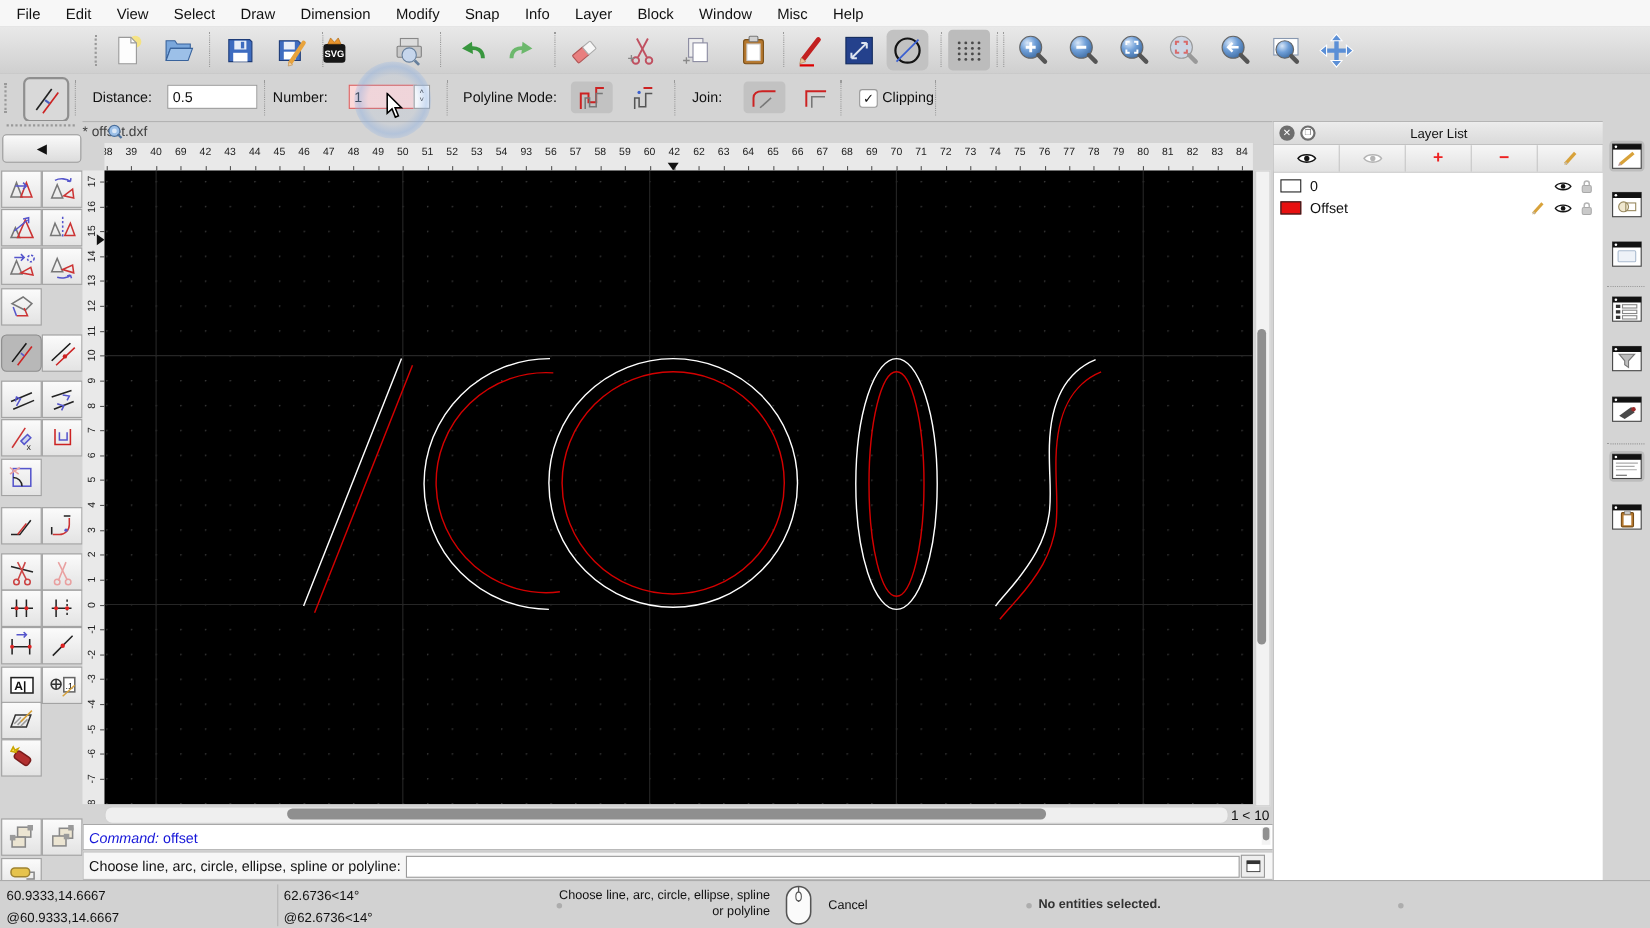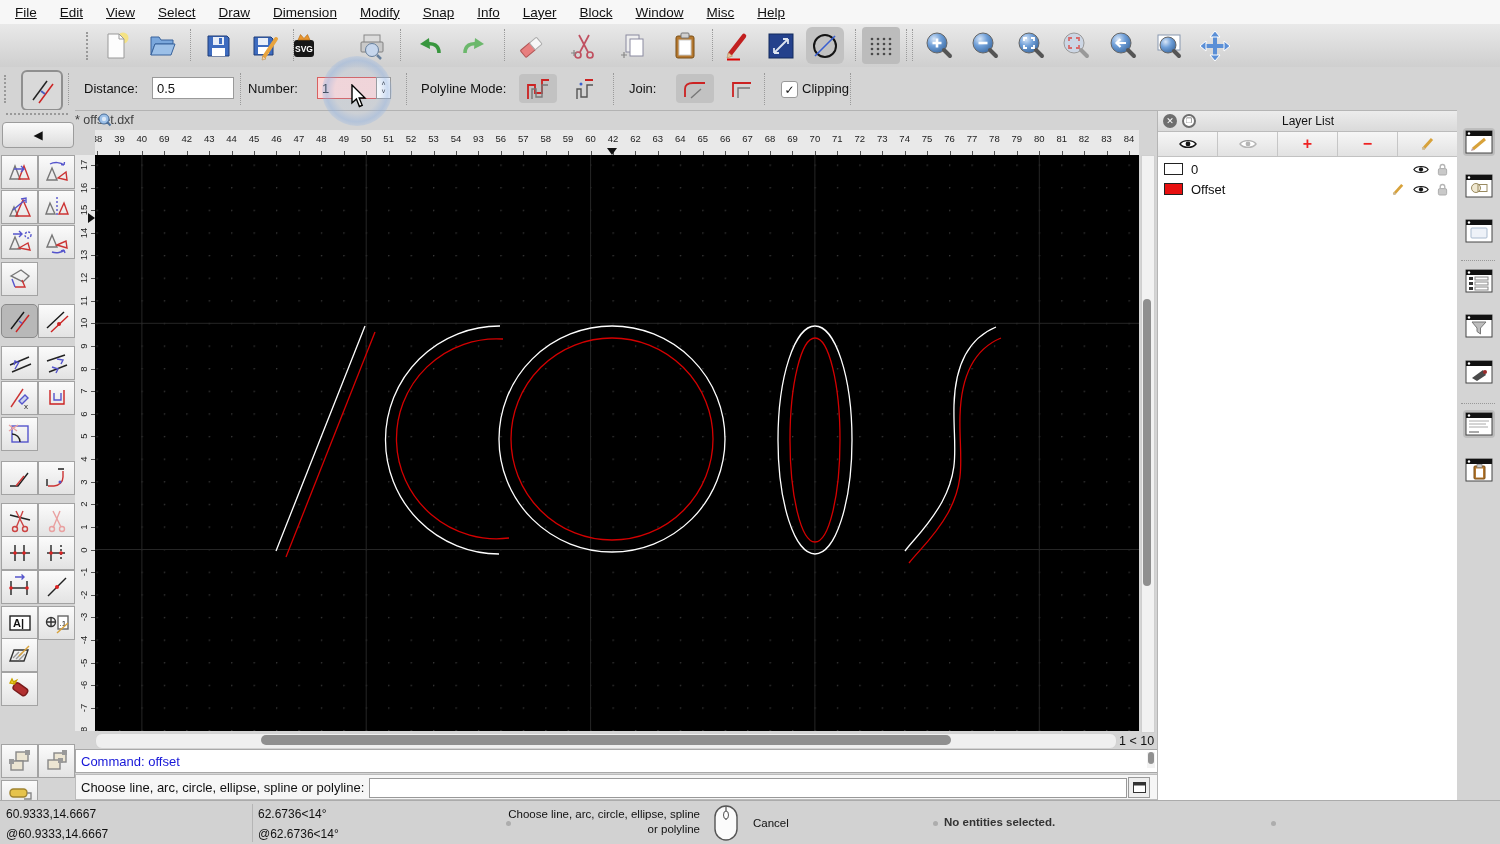--- a/index.html
+++ b/index.html
@@ -3,21 +3,21 @@
 <meta charset="utf-8">
 <style>
   html,body{margin:0;padding:0;}
   body{width:1500px;height:844px;position:relative;overflow:hidden;
        font-family:"Liberation Sans","DejaVu Sans",sans-serif;background:#d4d4d4;font-size:13px;color:#111;}
   .abs{position:absolute;}
   svg{display:block;}
   
   #menubar{left:0;top:0;width:1500px;height:24px;background:#f7f7f7;border-bottom:1px solid #cfcfcf;
            display:flex;align-items:center;gap:23px;padding-left:15px;font-size:13.5px;}
-  #menubar span{white-space:nowrap;text-decoration:underline;}
+  #menubar span{white-space:nowrap;}
   
   #maintoolbar{left:0;top:24px;width:1500px;height:43px;background:linear-gradient(#e9e9e9,#cfcfcf);border-bottom:1px solid #adadad;}
   .tb{position:absolute;top:3px;width:38px;height:37px;display:flex;align-items:center;justify-content:center;}
   .tb.sel{background:#c2c2c2;border-radius:6px;}
   .tb.pressed{background:#bcbcbc;border-radius:4px;}
   .vsep{position:absolute;top:5px;height:32px;width:0;border-left:1px dotted #9a9a9a;}
   .hdots{position:absolute;width:4px;border-left:2px dotted #999;}
   
   #optionsbar{left:0;top:67px;width:1500px;height:43px;background:#d4d4d4;border-bottom:1px solid #b3b3b3;}
   #optionsbar .lbl{position:absolute;top:14px;font-size:13px;}
@@ -805,21 +805,21 @@
       <div class="thumb" style="top:143px;height:287px"></div>
     </div>
   <div id="hscrollrow">
     <div id="hscroll">
         <div class="thumb" style="left:165px;width:690px"></div>
       </div>
     <span id="zoomratio">1 &lt; 10</span>
   </div>
 
   <div id="cmdhistory">
-    <span style="">Command:</span>&nbsp;
+    <span style="font-style:italic">Command:</span>&nbsp;
     <span>offset</span>
     <div class="sb">
         <i></i>
       </div>
   </div>
   <div id="promptrow">
     <span>Choose line, arc, circle, ellipse, spline or polyline:</span>
     <input id="promptinput" type="text" value="" style="">
     <div id="promptbtn">
         <svg width="13" height="11" viewBox="0 0 13 11">

